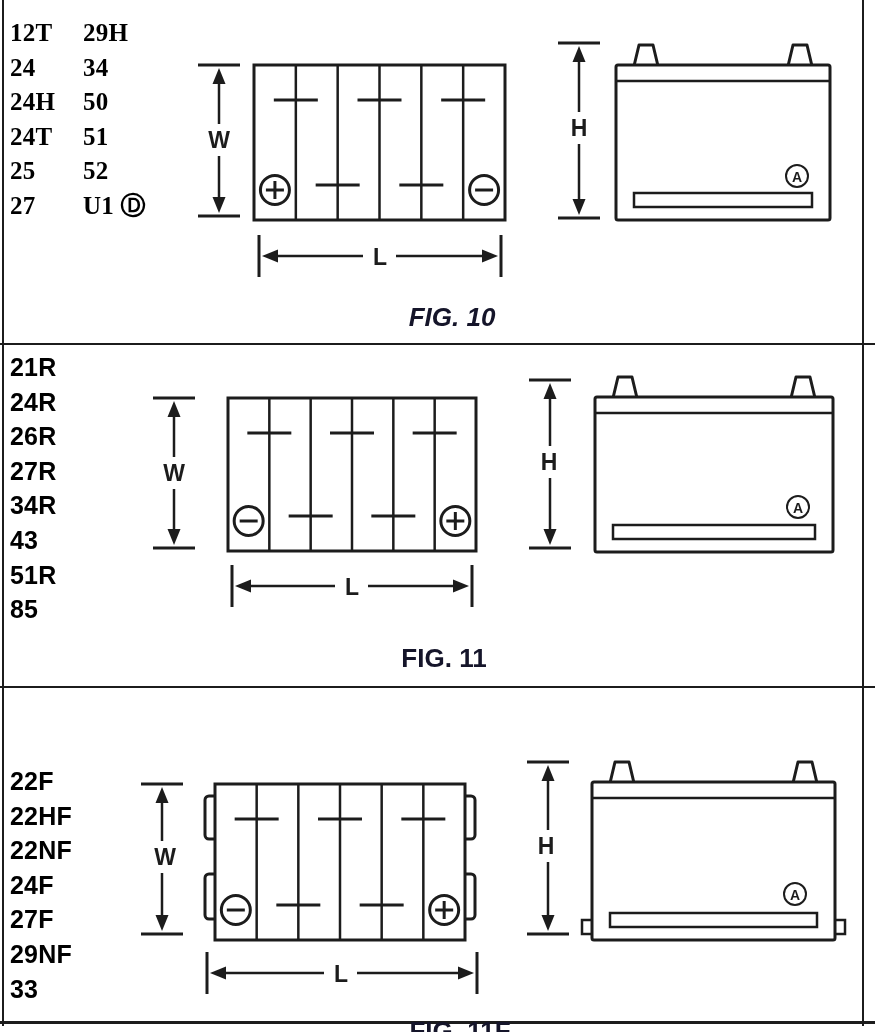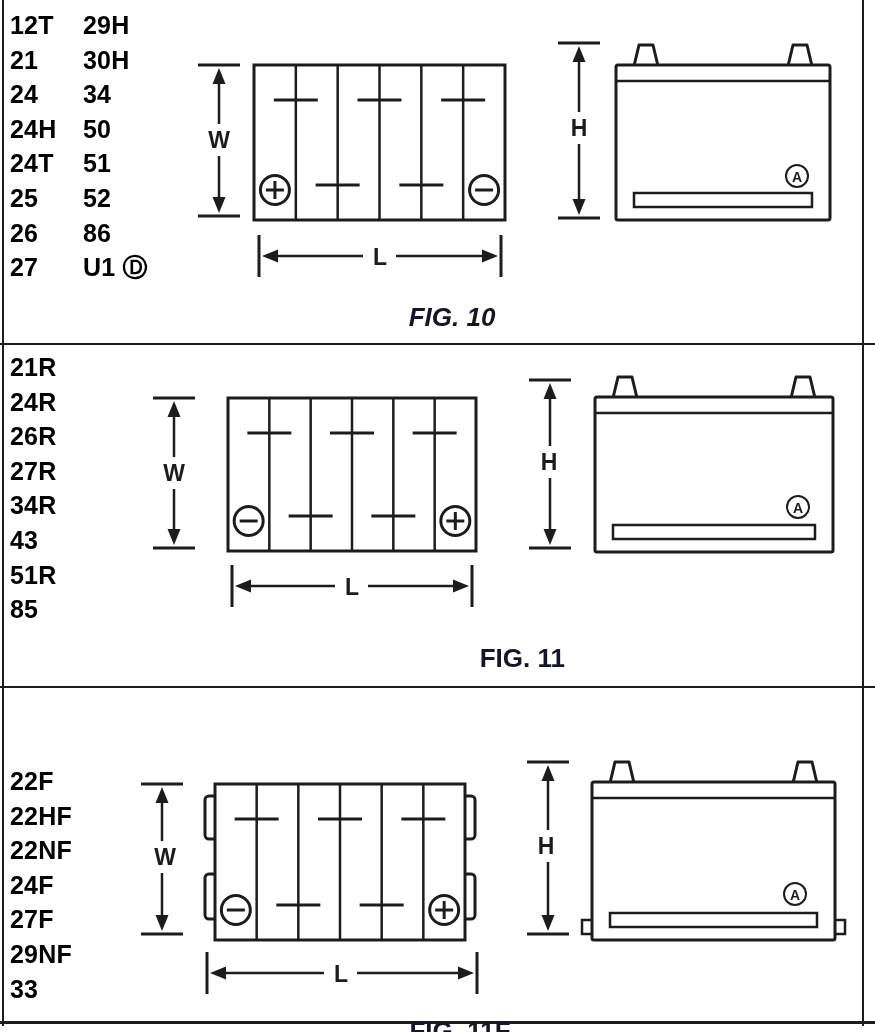--- a/index.html
+++ b/index.html
@@ -19,48 +19,40 @@
 </head>
 <body>
 
 <div class="border" style="left:2px;top:0;width:2px;height:1026px;"></div>
 <div class="border" style="left:862px;top:0;width:2px;height:1026px;"></div>
 <div class="border" style="left:0;top:343px;width:875px;height:2px;"></div>
 <div class="border" style="left:0;top:686px;width:875px;height:2px;"></div>
 <div class="border" style="left:0;top:1021px;width:875px;height:3px;"></div>
 
 <div class="section" style="top:0;height:343px;">
-  <div class="size-list" style="left:10px;top:8px;">
+  <div class="size-list" style="left:10px;top:16px;font-family:Liberation Serif, serif;">
       <div class="size-row">
         <span class="size-cell c1">12T</span>
         <span class="size-cell">29H</span>
       </div>
       <div class="size-row">
-        <span class="size-cell c1">21</span>
-        <span class="size-cell">30H</span>
-      </div>
-      <div class="size-row">
         <span class="size-cell c1">24</span>
         <span class="size-cell">34</span>
       </div>
       <div class="size-row">
         <span class="size-cell c1">24H</span>
         <span class="size-cell">50</span>
       </div>
       <div class="size-row">
         <span class="size-cell c1">24T</span>
         <span class="size-cell">51</span>
       </div>
       <div class="size-row">
         <span class="size-cell c1">25</span>
         <span class="size-cell">52</span>
-      </div>
-      <div class="size-row">
-        <span class="size-cell c1">26</span>
-        <span class="size-cell">86</span>
       </div>
       <div class="size-row">
         <span class="size-cell c1">27</span>
         <span class="size-cell">U1 Ⓓ</span>
       </div>
     </div>
   <svg width="875" height="343" viewBox="0 0 875 343">
       <g>
         <line x1="198" y1="65" x2="240" y2="65" stroke="#1c1c1c" stroke-width="3"></line>
         <line x1="198" y1="216" x2="240" y2="216" stroke="#1c1c1c" stroke-width="3"></line>
@@ -207,21 +199,21 @@
         <path d="M 791 53 L 796 32 L 810 32 L 815 53" fill="#fff" stroke="#1c1c1c" stroke-width="3" stroke-linejoin="round"></path>
         <rect x="595" y="52" width="238" height="155" rx="2" fill="#fff" stroke="#1c1c1c" stroke-width="3"></rect>
         <line x1="595" y1="68" x2="833" y2="68" stroke="#1c1c1c" stroke-width="2.5"></line>
         <g>
           <circle cx="798" cy="162" r="11" fill="none" stroke="#1c1c1c" stroke-width="2"></circle>
           <text x="798" y="163" text-anchor="middle" dominant-baseline="central" font-size="14" font-weight="bold" fill="#1c1c1c" font-family="&quot;Liberation Sans&quot;, sans-serif">A</text>
         </g>
         <rect x="613" y="180" width="202" height="14" fill="#fff" stroke="#1c1c1c" stroke-width="2.5"></rect>
       </g>
     </svg>
-  <div class="fig-caption" style="left:345px;top:298px;text-align:right;">FIG. 11</div>
+  <div class="fig-caption" style="left:334px;top:298px;">FIG. 11</div>
 </div>
 
 <div class="section" style="top:720px;height:333px;">
   <div class="size-list" style="left:10px;top:44px;">
       <div class="size-row">
         <span class="size-cell">22F</span>
       </div>
       <div class="size-row">
         <span class="size-cell">22HF</span>
       </div>

